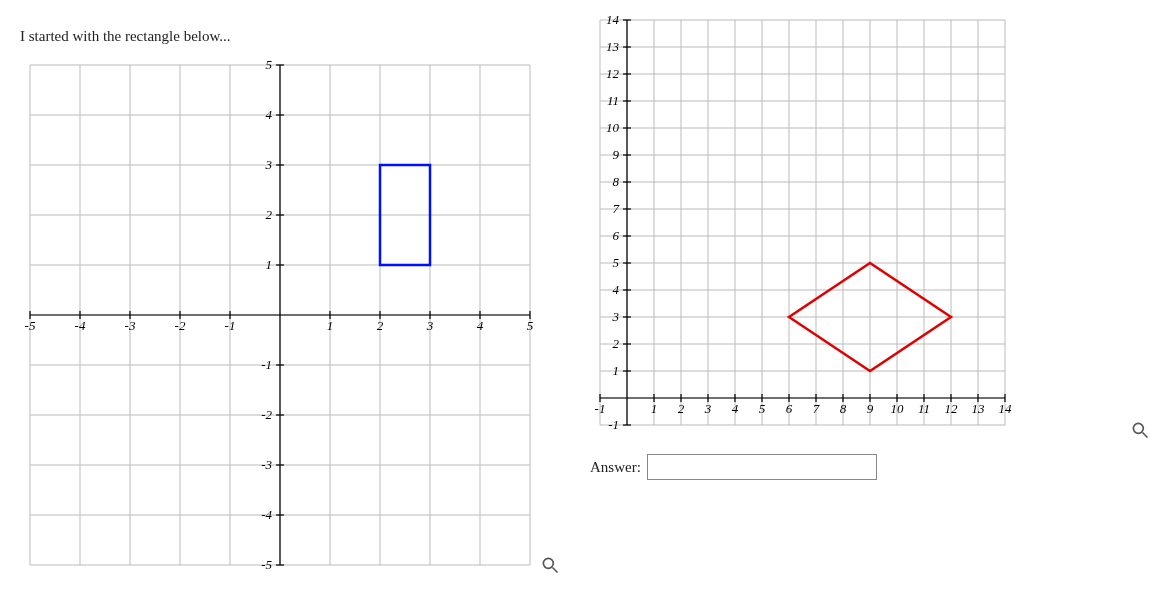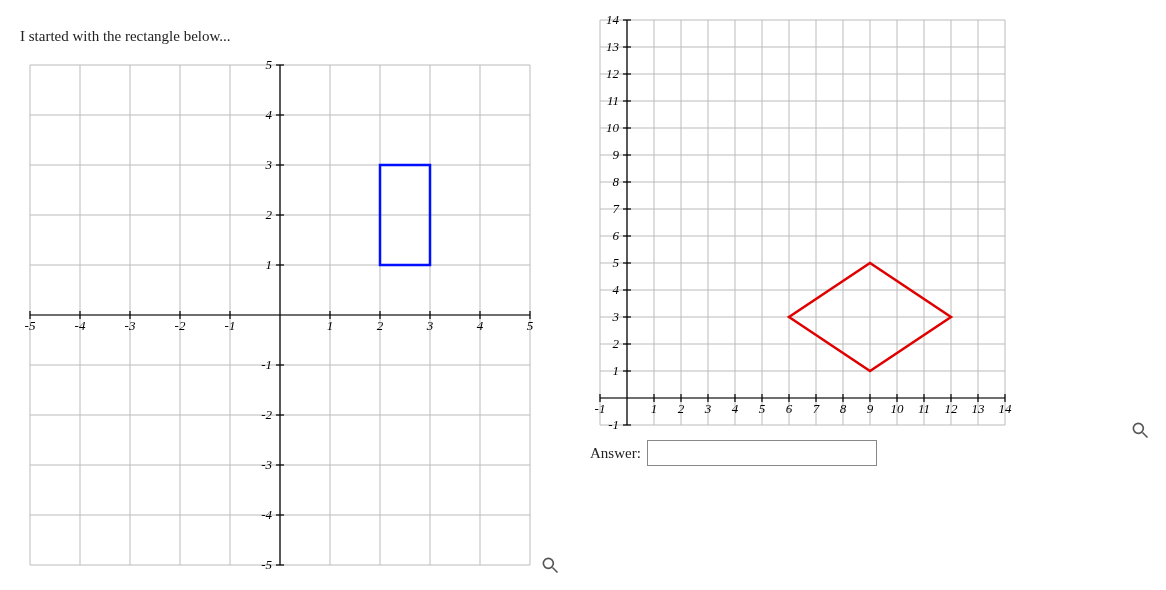--- a/index.html
+++ b/index.html
@@ -19,20 +19,21 @@
     flex: 0 0 auto;
   }
   .left-col { width: 540px; }
   .right-col { width: 560px; }
   .prompt {
     margin: 18px 0 10px 0;
   }
   .math-it { font-style: italic; font-family: 'Times New Roman', serif; }
   .chart-wrap { position: relative; }
   .answer-row {
+    margin-top: 14px;
     display: flex;
     align-items: center;
     gap: 6px;
   }
   .answer-row input[type=text] {
     width: 220px;
     height: 22px;
     border: 1px solid #888;
     font-size: 14px;
     padding: 1px 4px;

